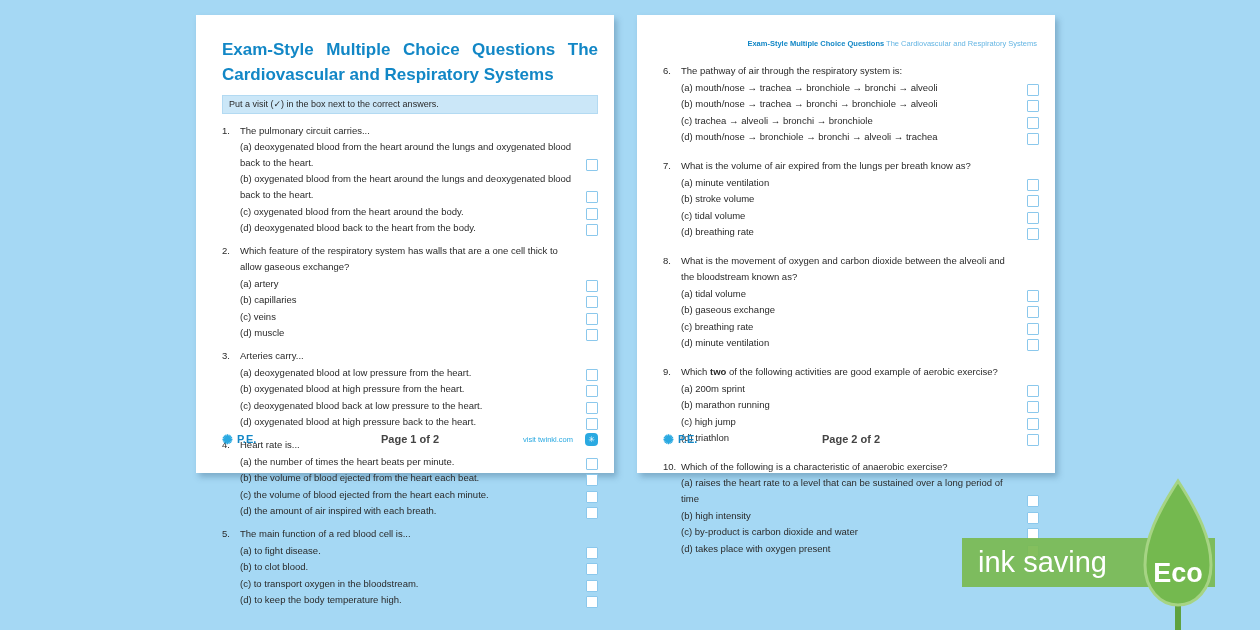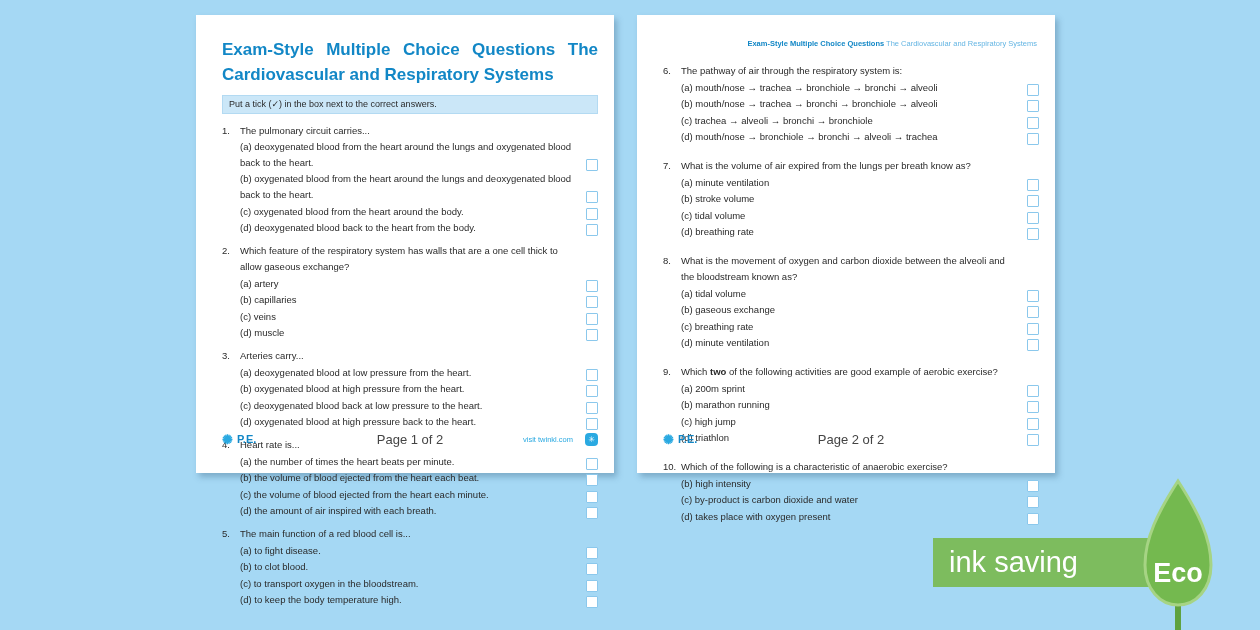--- a/index.html
+++ b/index.html
@@ -25,38 +25,38 @@
   .q-line{display:flex;line-height:16px;}
   .q-num{flex:none;width:18px;}
   .q-text{flex:1;padding-right:30px;}
   .opt-line{display:flex;align-items:flex-end;padding-left:18px;min-height:16.5px;}
   .opt-text{flex:1;line-height:16px;}
   .checkbox{flex:none;width:10px;height:10px;border:1px solid #8bc8ec;border-radius:1px;background:#fff;margin-left:10px;}
 
   .footer{position:absolute;left:26px;right:16px;bottom:26px;height:16px;display:flex;align-items:center;}
   .pe{display:flex;align-items:center;gap:4px;color:#1287c6;font-weight:bold;font-size:11px;}
   .pe-icon{color:#2aa9e1;font-size:13px;line-height:13px;}
-  .page-label{position:absolute;left:50%;transform:translateX(-50%);font-size:13px;color:#444;}
+  .page-label{position:absolute;left:50%;transform:translateX(-50%);font-size:11px;color:#444;font-weight:bold;}
   .visit{margin-left:auto;display:flex;align-items:center;gap:12px;font-size:7.5px;color:#2aa9e1;}
   .twinkl-logo{display:inline-flex;align-items:center;justify-content:center;width:13px;height:13px;
                background:#2aa9e1;border-radius:4px;color:#fff;font-size:8px;line-height:13px;}
 
-  .ink-bar{position:absolute;left:933px;top:538px;width:253px;height:49px;background:rgba(121,186,80,0.92);z-index:5;}
+  .ink-bar{position:absolute;left:962px;top:538px;width:253px;height:49px;background:rgba(121,186,80,0.92);z-index:5;}
   .ink-bar span{display:block;color:#fff;font-size:29px;line-height:49px;padding-left:16px;}
   .leaf-wrap{position:absolute;left:1138px;top:478px;width:80px;height:152px;z-index:6;}
 </style>
 </head>
 <body>
 
 <div id="stage">
 
   <div class="sheet" id="sheet1">
     <div class="sheet-inner">
       <div class="doc-title">Exam-Style Multiple Choice Questions The Cardiovascular and Respiratory Systems</div>
-      <div class="instruction">Put a tick (✓) in the box next to the correct answers.</div>
+      <div class="instruction">Put a visit (✓) in the box next to the correct answers.</div>
       <div class="questions">
           <div class="question">
             <div class="q-line">
               <span class="q-num">1.</span>
               <span class="q-text"><span>The pulmonary circuit carries...</span></span>
             </div>
             <div class="opt-line">
               <span class="opt-text">(a) deoxygenated blood from the heart around the lungs and oxygenated blood back to the heart.</span>
               <span class="checkbox"></span>
             </div>
@@ -268,20 +268,24 @@
             </div>
             <div class="opt-line">
               <span class="opt-text">(d) triathlon</span>
               <span class="checkbox"></span>
             </div>
           </div>
           <div class="question">
             <div class="q-line">
               <span class="q-num">10.</span>
               <span class="q-text"><span>Which of the following is a characteristic of anaerobic exercise?</span></span>
+            </div>
+            <div class="opt-line">
+              <span class="opt-text">(a) raises the heart rate to a level that can be sustained over a long period of time</span>
+              <span class="checkbox"></span>
             </div>
             <div class="opt-line">
               <span class="opt-text">(b) high intensity</span>
               <span class="checkbox"></span>
             </div>
             <div class="opt-line">
               <span class="opt-text">(c) by-product is carbon dioxide and water</span>
               <span class="checkbox"></span>
             </div>
             <div class="opt-line">

